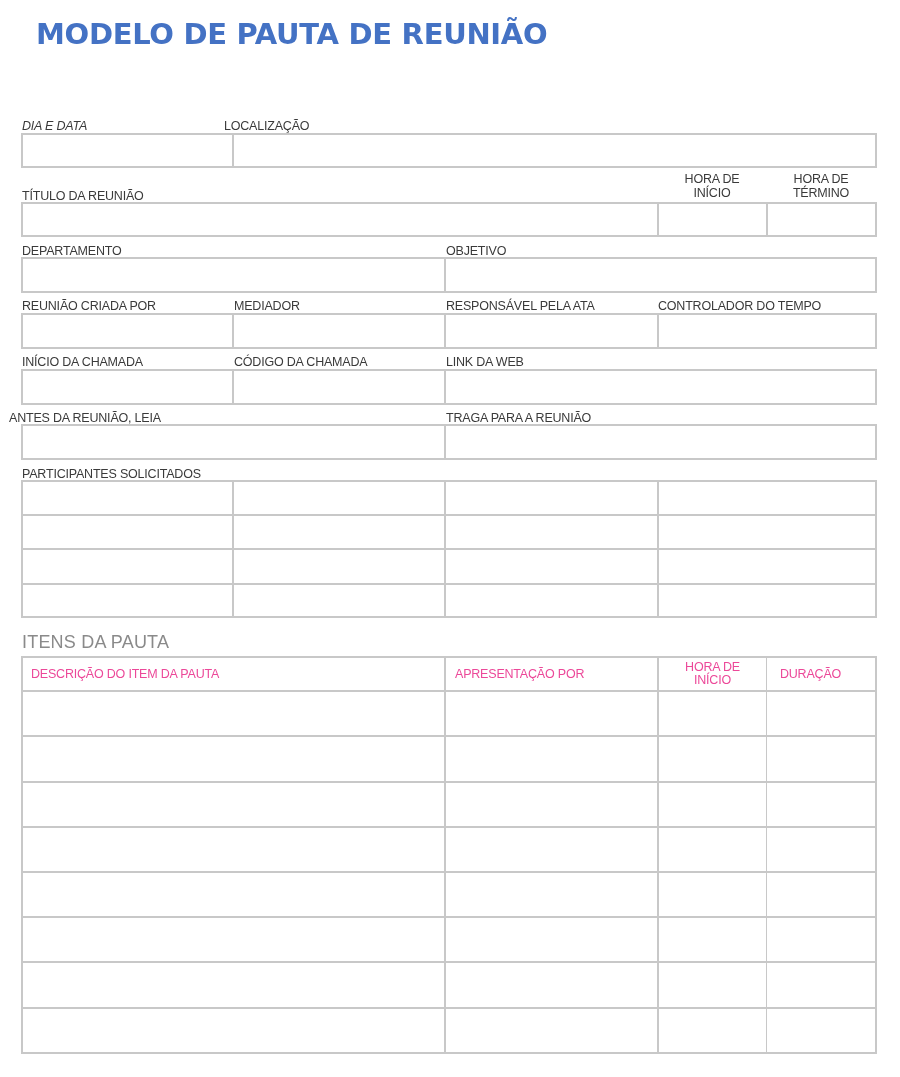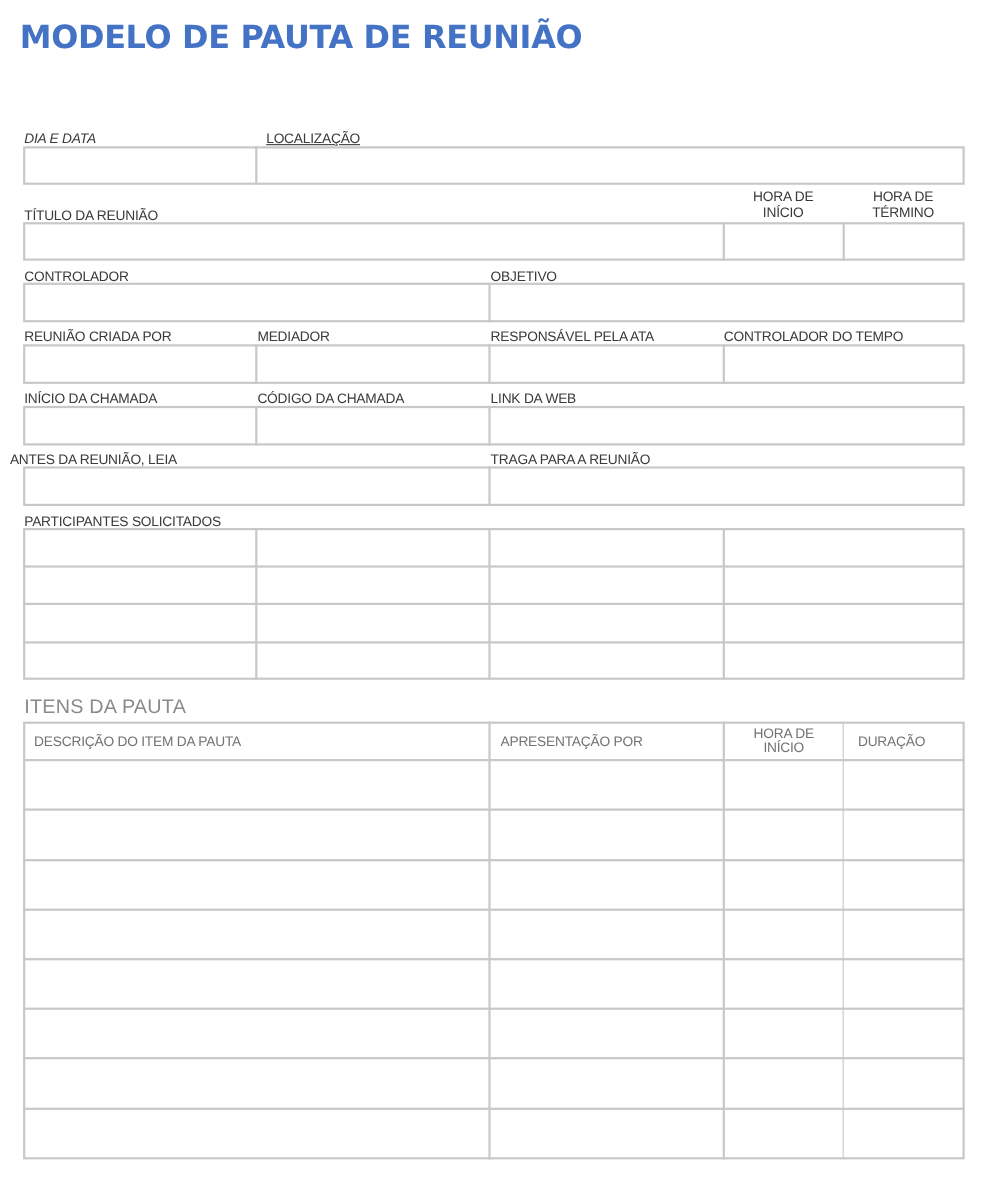--- a/index.html
+++ b/index.html
@@ -2,21 +2,21 @@
 <html><head>
   <meta charset="utf-8">
   <style>
     html, body { margin: 0; padding: 0; background: #ffffff; }
     body {
       width: 900px; height: 1077px; position: relative; overflow: hidden;
       font-family: "Liberation Sans", "DejaVu Sans", sans-serif;
       color: #3a3a3a;
     }
     .title {
-      position: absolute; left: 18px; top: 17px;
+      position: absolute; left: 36px; top: 17px;
       font-family: "DejaVu Sans", sans-serif;
       font-weight: bold; font-size: 29px; line-height: 34px;
       color: #4472C4; letter-spacing: -0.3px;
       margin: 0;
     }
     .title span { display: block; }
     .lbl {
       position: absolute; font-size: 12.5px; line-height: 14px;
       color: #3a3a3a; white-space: nowrap; letter-spacing: -0.2px;
     }
@@ -31,34 +31,34 @@
     .hline {
       position: absolute; height: 2px; background: #c8c8c8;
     }
     .field { position: absolute; box-sizing: border-box; }
     .section-title {
       position: absolute; left: 22px; top: 632px;
       font-size: 18px; color: #8a8a8a; letter-spacing: 0.2px;
       font-weight: normal; margin: 0;
     }
     .th {
-      position: absolute; font-size: 12.5px; color: #737373; letter-spacing: -0.2px;
+      position: absolute; font-size: 12.5px; color: #ec4899; letter-spacing: -0.2px;
       display: flex; align-items: center; box-sizing: border-box; line-height: 13px;
     }
     .th.center { justify-content: center; text-align: center; }
   </style>
 </head>
 <body>
 
 <h1 class="title">
   <span>MODELO DE PAUTA DE REUNIÃO</span>
 </h1>
 
 <div class="lbl" style="left:22px; top:119px;font-style:italic;">DIA E DATA</div>
-<div class="lbl" style="left:242px; top:119px;text-decoration:underline;">LOCALIZAÇÃO</div>
+<div class="lbl" style="left:224px; top:119px;">LOCALIZAÇÃO</div>
 <div class="box" style="left:21px; top:133px; width:856px; height:35px;"></div>
 <div class="vline" style="left:232px; top:133px; height:35px;"></div>
 <div class="field" style="left:23px; top:135px; width:209px; height:31px;"></div>
 <div class="field" style="left:234px; top:135px; width:641px; height:31px;"></div>
 
 <div class="lbl" style="left:22px; top:189px;text-align:right;">TÍTULO DA REUNIÃO</div>
 <div class="lbl center" style="left:658px; top:172px; width:108px;">
   <div>HORA DE</div>
   <div>INÍCIO</div>
 </div>
@@ -66,21 +66,21 @@
   <div>HORA DE</div>
   <div>TÉRMINO</div>
 </div>
 <div class="box" style="left:21px; top:202px; width:856px; height:35px;"></div>
 <div class="vline" style="left:657px; top:202px; height:35px;"></div>
 <div class="vline" style="left:766px; top:202px; height:35px;"></div>
 <div class="field" style="left:23px; top:204px; width:634px; height:31px;"></div>
 <div class="field" style="left:659px; top:204px; width:107px; height:31px;"></div>
 <div class="field" style="left:768px; top:204px; width:107px; height:31px;"></div>
 
-<div class="lbl" style="left:22px; top:244px;">CONTROLADOR</div>
+<div class="lbl" style="left:22px; top:244px;">DEPARTAMENTO</div>
 <div class="lbl" style="left:446px; top:244px;">OBJETIVO</div>
 <div class="box" style="left:21px; top:257px; width:856px; height:36px;"></div>
 <div class="vline" style="left:444px; top:257px; height:36px;"></div>
 <div class="field" style="left:23px; top:259px; width:421px; height:32px;"></div>
 <div class="field" style="left:446px; top:259px; width:429px; height:32px;"></div>
 
 <div class="lbl" style="left:22px; top:299px;">REUNIÃO CRIADA POR</div>
 <div class="lbl" style="left:234px; top:299px;">MEDIADOR</div>
 <div class="lbl" style="left:446px; top:299px;">RESPONSÁVEL PELA ATA</div>
 <div class="lbl" style="left:658px; top:299px;">CONTROLADOR DO TEMPO</div>

